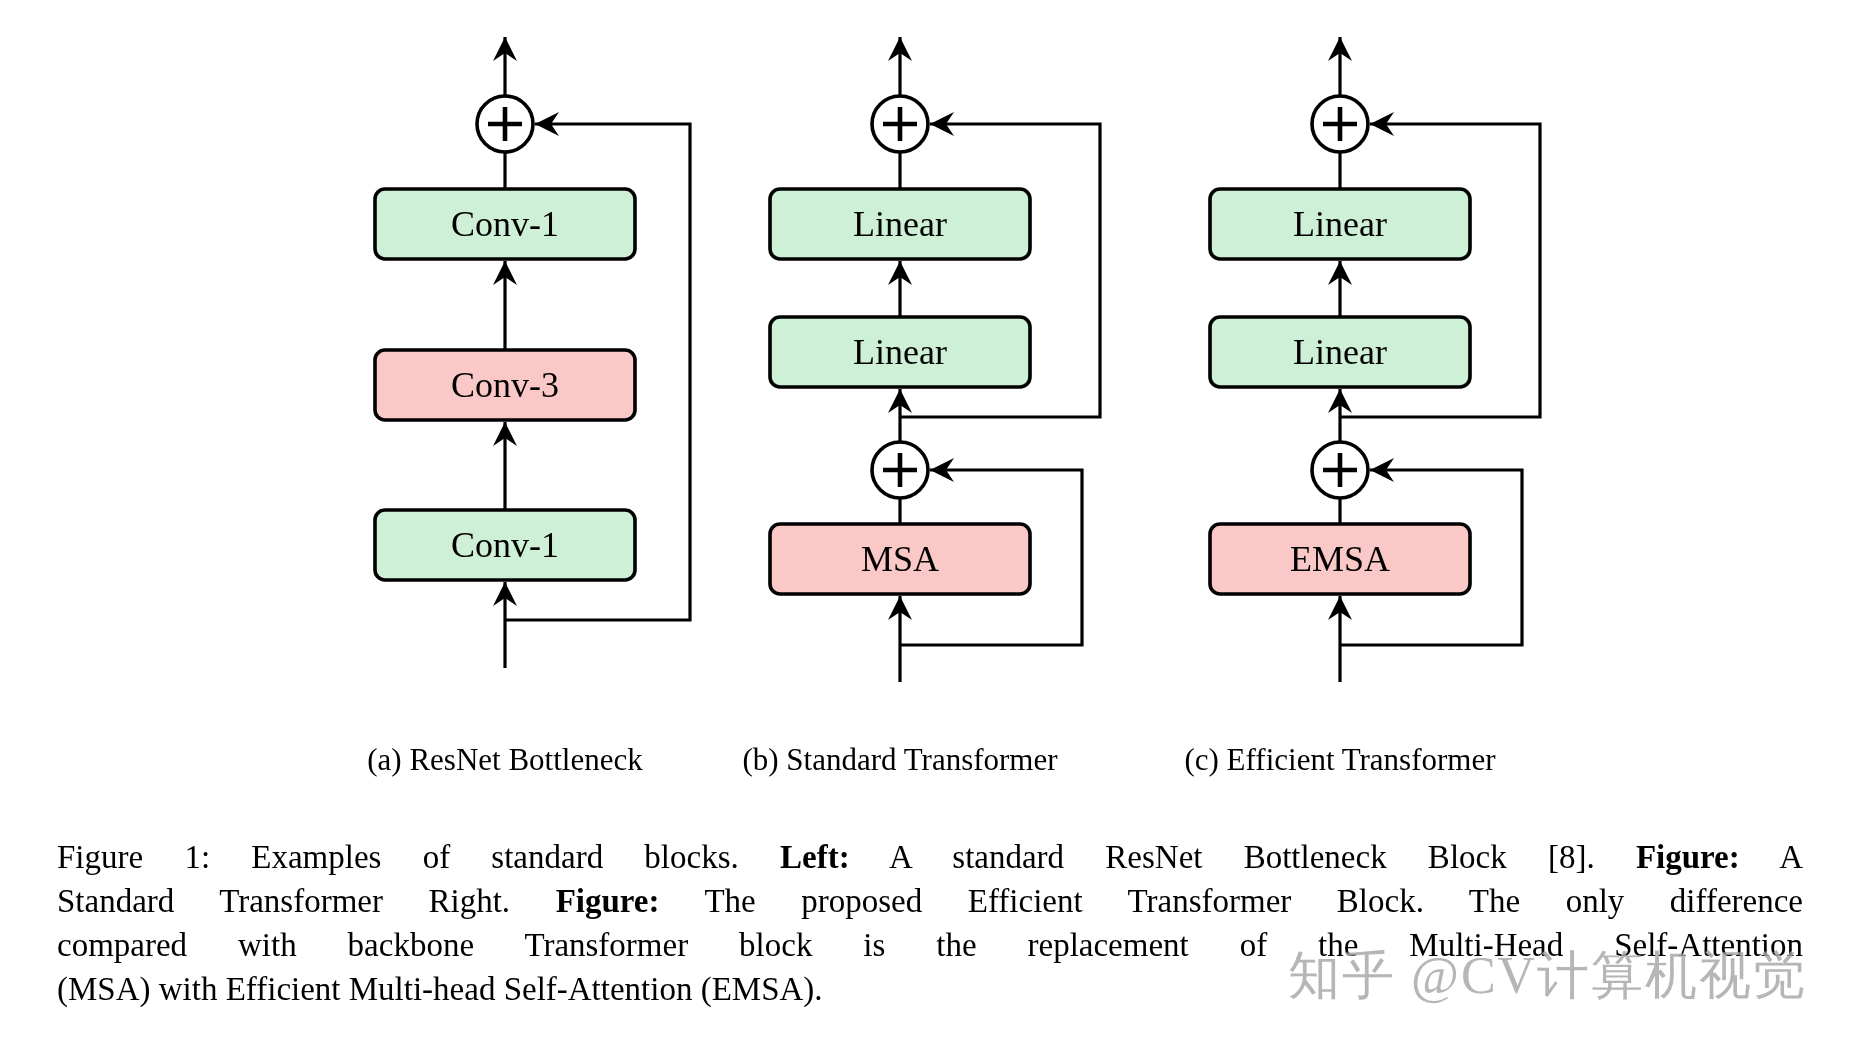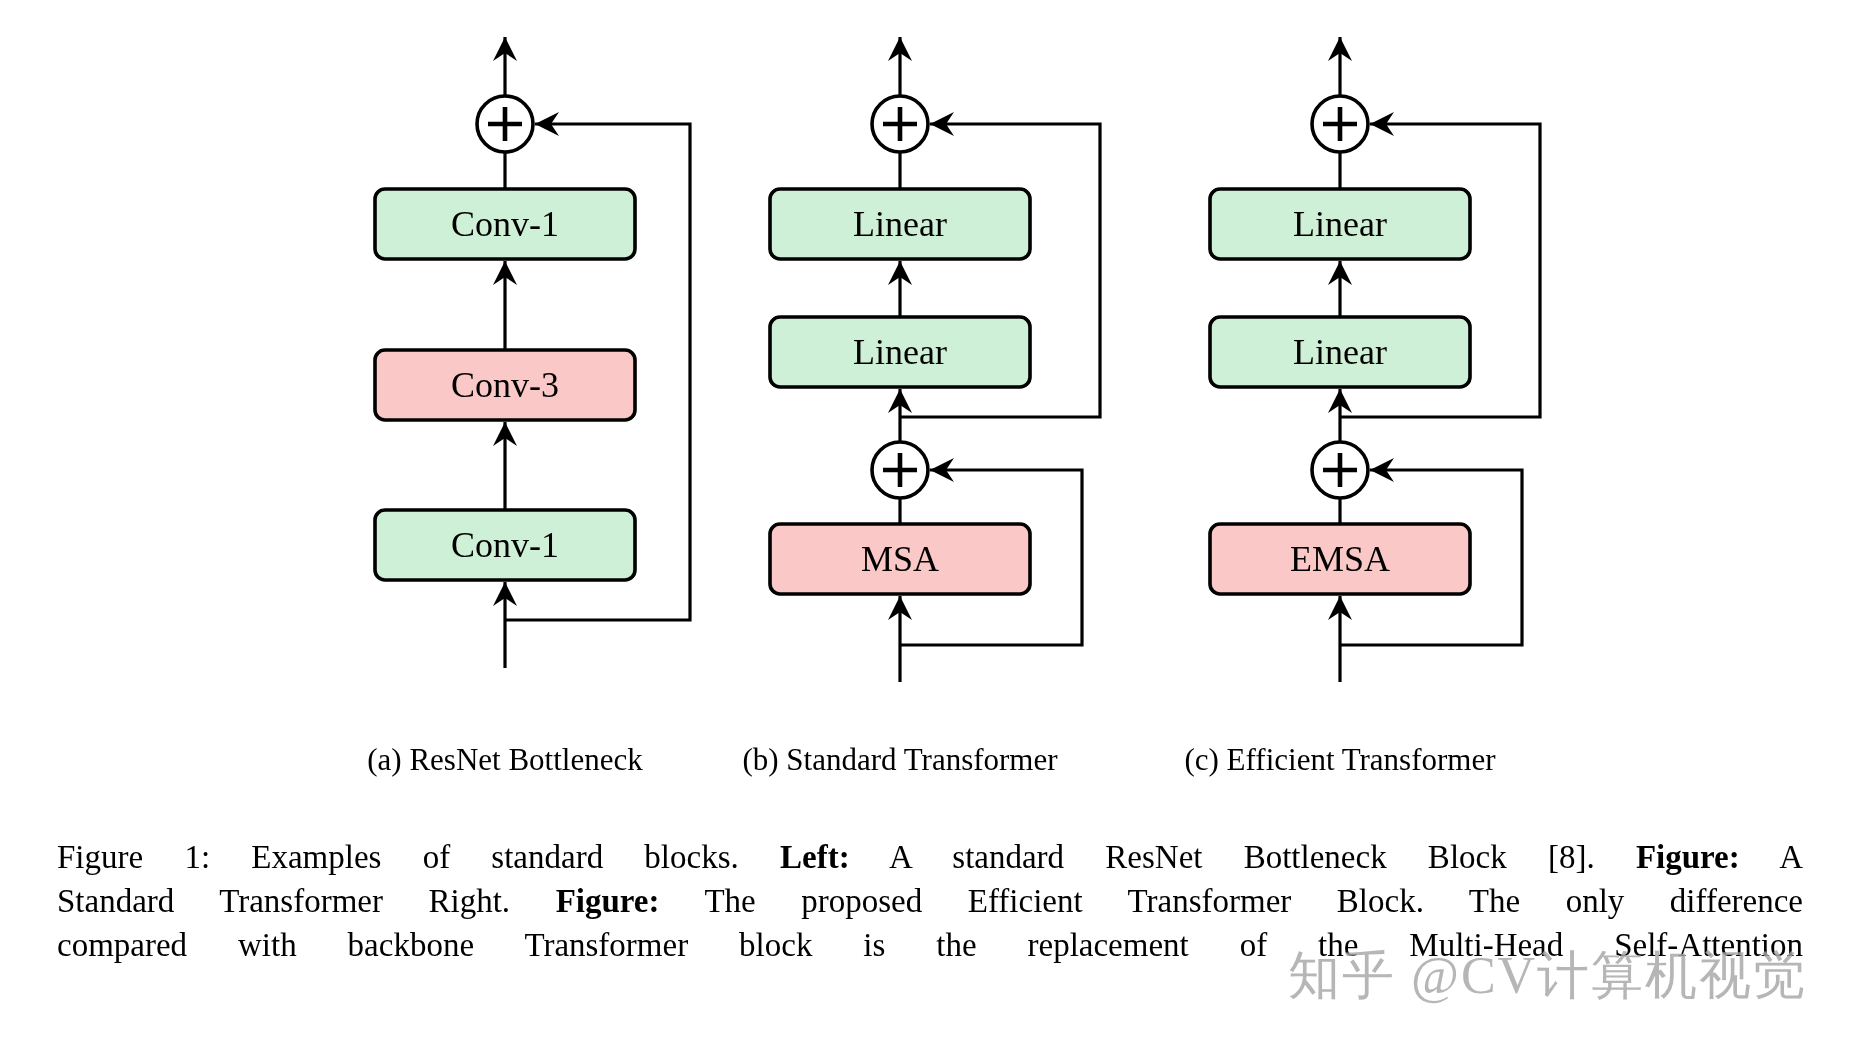--- a/index.html
+++ b/index.html
@@ -140,15 +140,16 @@
   <text class="subcap" x="505" y="770" text-anchor="middle">(a) ResNet Bottleneck</text>
   <text class="subcap" x="900" y="770" text-anchor="middle">(b) Standard Transformer</text>
   <text class="subcap" x="1340" y="770" text-anchor="middle">(c) Efficient Transformer</text>
 </svg>
 </div>
 
 <div id="caption-block">
     <div class="cap-line just"><span>Figure 1: Examples of standard blocks. </span><span class="b">Left:</span><span> A standard ResNet Bottleneck Block [8]. </span><span class="b">Figure:</span><span> A</span></div>
     <div class="cap-line just"><span>Standard Transformer Right. </span><span class="b">Figure:</span><span> The proposed Efficient Transformer Block. The only difference</span></div>
     <div class="cap-line just"><span>compared with backbone Transformer block is the replacement of the Multi-Head Self-Attention</span></div>
+    <div class="cap-line"><span>(MSA) with Efficient Multi-head Self-Attention (EMSA).</span></div>
   </div>
 
 <div id="watermark" style="color: rgba(166, 166, 166, 0.816);">知乎 @CV计算机视觉</div>
 
 </body></html>

